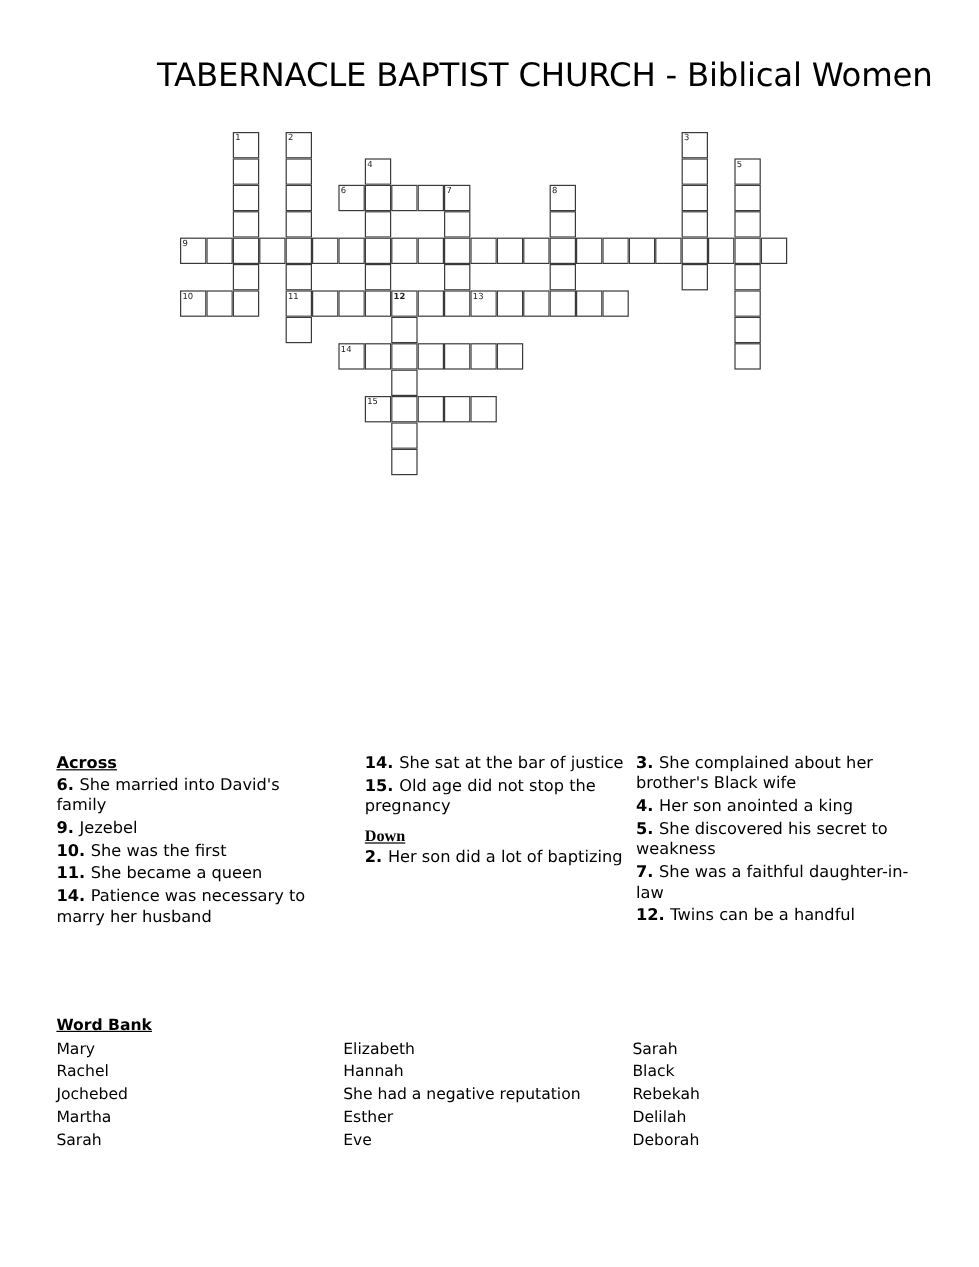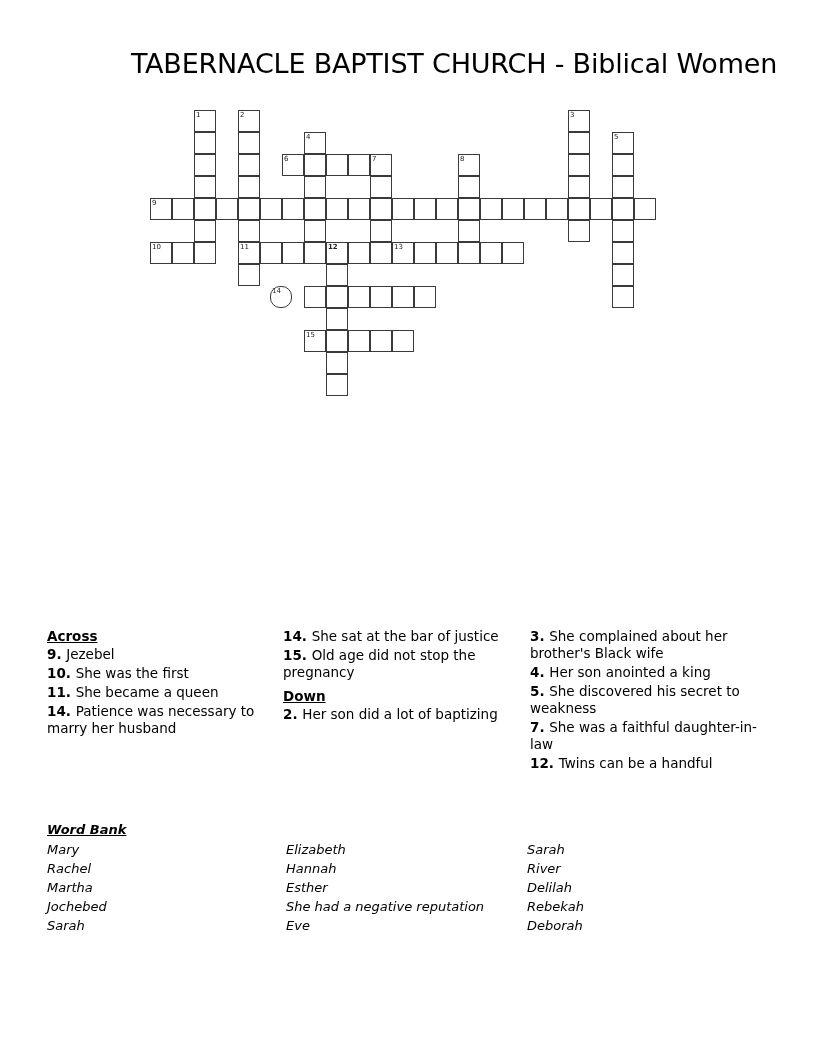--- a/index.html
+++ b/index.html
@@ -62,21 +62,21 @@
     color: #222;
   }
 
   
   .clue-col {
     position: absolute;
     font-size: 13.5px;
     line-height: 17px;
   }
   #clue-col-1 { left: 47px; top: 628px;  width: 228px; }
-  #clue-col-2 { left: 283px; top: 628px; width: 228px; }
+  #clue-col-2 { left: 304px; top: 628px; width: 228px; }
   #clue-col-3 { left: 530px; top: 628px; width: 235px; }
 
   .section-head {
     font-weight: bold;
     text-decoration: underline;
     font-size: 13.5px;
     margin: 0 0 1px 0;
     display: block;
   }
   .clue {
@@ -84,25 +84,24 @@
     margin: 0 0 2px 0;
   }
   .clue .cnum {
     font-weight: bold;
   }
 
   
   #word-bank {
     position: absolute;
     left: 47px;
-    top: 820px;
+    top: 845px;
     width: 700px;
     font-size: 13px;
     line-height: 19px;
-    font-style: italic;
   }
   #word-bank .wb-head {
     font-weight: bold;
     text-decoration: underline;
     font-size: 13px;
     display: block;
     margin-bottom: 1px;
   }
   .wb-row {
     display: block;
@@ -221,47 +220,48 @@
       <div class="cell" style="left: 176px; top: 242px;"></div>
       <div class="cell" style="left: 176px; top: 264px;"></div>
       <div class="cell" style="left: 242px; top: 132px;">
         <span class="num">13</span>
       </div>
       <div class="cell" style="left: 264px; top: 132px;"></div>
       <div class="cell" style="left: 286px; top: 132px;"></div>
       <div class="cell" style="left: 308px; top: 132px;"></div>
       <div class="cell" style="left: 330px; top: 132px;"></div>
       <div class="cell" style="left: 352px; top: 132px;"></div>
-      <div class="cell" style="left: 120px; top: 176px; border-radius: 10px;">
+      <div class="cell" style="left: 132px; top: 176px;">
         <span class="num">14</span>
       </div>
       <div class="cell" style="left: 154px; top: 176px;"></div>
       <div class="cell" style="left: 198px; top: 176px;"></div>
       <div class="cell" style="left: 220px; top: 176px;"></div>
       <div class="cell" style="left: 242px; top: 176px;"></div>
       <div class="cell" style="left: 264px; top: 176px;"></div>
       <div class="cell" style="left: 154px; top: 220px;">
         <span class="num">15</span>
       </div>
       <div class="cell" style="left: 198px; top: 220px;"></div>
       <div class="cell" style="left: 220px; top: 220px;"></div>
       <div class="cell" style="left: 242px; top: 220px;"></div>
     </div>
 
   <div class="clue-col" id="clue-col-1">
       <span class="section-head">Across</span>
+      <span class="clue"><span class="cnum">6. </span><span>She married into David's family</span></span>
       <span class="clue"><span class="cnum">9. </span><span>Jezebel</span></span>
       <span class="clue"><span class="cnum">10. </span><span>She was the first</span></span>
       <span class="clue"><span class="cnum">11. </span><span>She became a queen</span></span>
       <span class="clue"><span class="cnum">14. </span><span>Patience was necessary to marry her husband</span></span>
     </div>
   <div class="clue-col" id="clue-col-2">
       <span class="clue"><span class="cnum">14. </span><span>She sat at the bar of justice</span></span>
       <span class="clue"><span class="cnum">15. </span><span>Old age did not stop the pregnancy</span></span>
-      <span class="section-head" style="margin-top: 7px;">Down</span>
+      <span class="section-head" style="margin-top: 7px; font-family: Liberation Serif, serif;">Down</span>
       <span class="clue"><span class="cnum">2. </span><span>Her son did a lot of baptizing</span></span>
     </div>
   <div class="clue-col" id="clue-col-3">
       <span class="clue"><span class="cnum">3. </span><span>She complained about her brother's Black wife</span></span>
       <span class="clue"><span class="cnum">4. </span><span>Her son anointed a king</span></span>
       <span class="clue"><span class="cnum">5. </span><span>She discovered his secret to weakness</span></span>
       <span class="clue"><span class="cnum">7. </span><span>She was a faithful daughter-in-law</span></span>
       <span class="clue"><span class="cnum">12. </span><span>Twins can be a handful</span></span>
     </div>
 
@@ -269,33 +269,33 @@
     <span class="wb-head">Word Bank</span>
     <div id="word-bank-rows">
         <div class="wb-row">
           <span class="wb-c1">Mary</span>
           <span class="wb-c2">Elizabeth</span>
           <span class="wb-c3">Sarah</span>
         </div>
         <div class="wb-row">
           <span class="wb-c1">Rachel</span>
           <span class="wb-c2">Hannah</span>
-          <span class="wb-c3">River</span>
+          <span class="wb-c3">Black</span>
+        </div>
+        <div class="wb-row">
+          <span class="wb-c1">Jochebed</span>
+          <span class="wb-c2">She had a negative reputation</span>
+          <span class="wb-c3">Rebekah</span>
         </div>
         <div class="wb-row">
           <span class="wb-c1">Martha</span>
           <span class="wb-c2">Esther</span>
           <span class="wb-c3">Delilah</span>
         </div>
         <div class="wb-row">
-          <span class="wb-c1">Jochebed</span>
-          <span class="wb-c2">She had a negative reputation</span>
-          <span class="wb-c3">Rebekah</span>
-        </div>
-        <div class="wb-row">
           <span class="wb-c1">Sarah</span>
           <span class="wb-c2">Eve</span>
           <span class="wb-c3">Deborah</span>
         </div>
       </div>
   </div>
 
 </div>
 
 </body></html>

